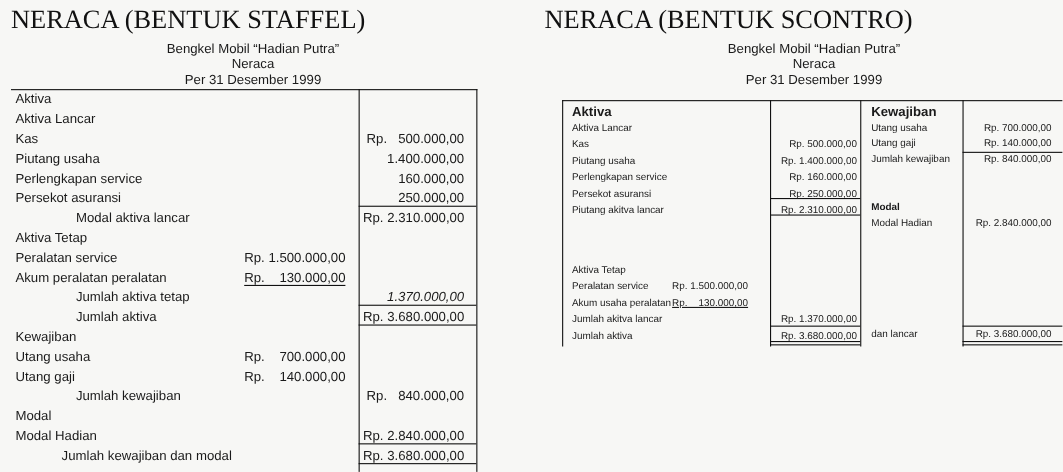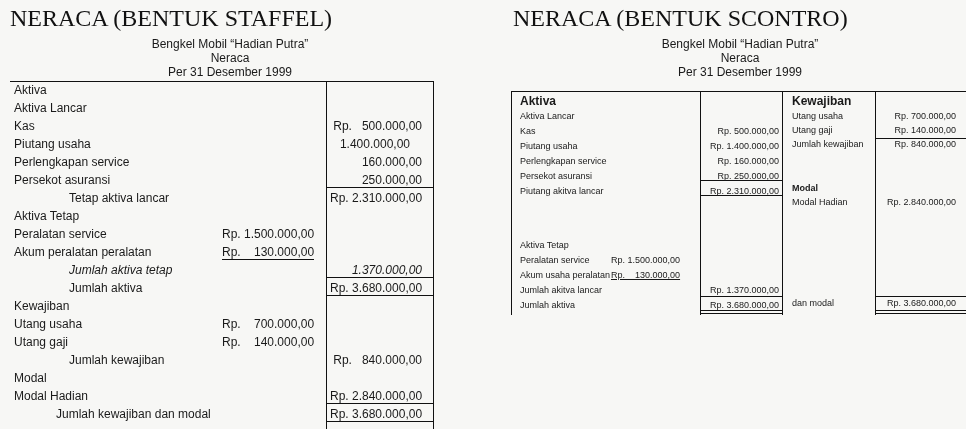--- a/index.html
+++ b/index.html
@@ -34,51 +34,51 @@
 <div class="line-h" style="left:326px;top:403px;width:107px;"></div>
 <div class="line-h" style="left:326px;top:421px;width:107px;"></div>
 <div class="line-h" style="left:222px;top:259px;width:92px;"></div>
 
 <div class="abs" style="left:0;top:81px;width:434px;" id="staffel-rows">
     <div class="abs s-txt" style="left:14px;top:0px;">Aktiva</div>
     <div class="abs s-txt" style="left:14px;top:18px;">Aktiva Lancar</div>
     <div class="abs s-txt" style="left:14px;top:36px;">Kas</div>
     <div class="abs s-txt r" style="left:330px;top:36px;width:92px;white-space:pre;">Rp.   500.000,00</div>
     <div class="abs s-txt" style="left:14px;top:54px;">Piutang usaha</div>
-    <div class="abs s-txt r" style="left:318px;top:54px;width:92px;white-space:pre;">1.400.000,00</div>
+    <div class="abs s-txt r" style="left:330px;top:54px;width:92px;white-space:pre;">1.400.000,00</div>
     <div class="abs s-txt" style="left:14px;top:72px;">Perlengkapan service</div>
     <div class="abs s-txt r" style="left:330px;top:72px;width:92px;white-space:pre;">160.000,00</div>
     <div class="abs s-txt" style="left:14px;top:90px;">Persekot asuransi</div>
     <div class="abs s-txt r" style="left:330px;top:90px;width:92px;white-space:pre;">250.000,00</div>
-    <div class="abs s-txt" style="left:69px;top:108px;">Tetap aktiva lancar</div>
+    <div class="abs s-txt" style="left:69px;top:108px;">Modal aktiva lancar</div>
     <div class="abs s-txt r" style="left:330px;top:108px;width:92px;white-space:pre;">Rp. 2.310.000,00</div>
     <div class="abs s-txt" style="left:14px;top:126px;">Aktiva Tetap</div>
     <div class="abs s-txt" style="left:14px;top:144px;">Peralatan service</div>
     <div class="abs s-txt" style="left:222px;top:144px;white-space:pre;">Rp. 1.500.000,00</div>
     <div class="abs s-txt" style="left:14px;top:162px;">Akum peralatan peralatan</div>
     <div class="abs s-txt" style="left:222px;top:162px;white-space:pre;">Rp.    130.000,00</div>
-    <div class="abs s-txt" style="left:69px;top:180px;font-style:italic;">Jumlah aktiva tetap</div>
+    <div class="abs s-txt" style="left:69px;top:180px;">Jumlah aktiva tetap</div>
     <div class="abs s-txt r" style="left:330px;top:180px;width:92px;white-space:pre;font-style:italic;">1.370.000,00</div>
     <div class="abs s-txt" style="left:69px;top:198px;">Jumlah aktiva</div>
     <div class="abs s-txt r" style="left:330px;top:198px;width:92px;white-space:pre;">Rp. 3.680.000,00</div>
     <div class="abs s-txt" style="left:14px;top:216px;">Kewajiban</div>
     <div class="abs s-txt" style="left:14px;top:234px;">Utang usaha</div>
     <div class="abs s-txt" style="left:222px;top:234px;white-space:pre;">Rp.    700.000,00</div>
     <div class="abs s-txt" style="left:14px;top:252px;">Utang gaji</div>
     <div class="abs s-txt" style="left:222px;top:252px;white-space:pre;">Rp.    140.000,00</div>
     <div class="abs s-txt" style="left:69px;top:270px;">Jumlah kewajiban</div>
     <div class="abs s-txt r" style="left:330px;top:270px;width:92px;white-space:pre;">Rp.   840.000,00</div>
     <div class="abs s-txt" style="left:14px;top:288px;">Modal</div>
     <div class="abs s-txt" style="left:14px;top:306px;">Modal Hadian</div>
     <div class="abs s-txt r" style="left:330px;top:306px;width:92px;white-space:pre;">Rp. 2.840.000,00</div>
     <div class="abs s-txt" style="left:56px;top:324px;">Jumlah kewajiban dan modal</div>
     <div class="abs s-txt r" style="left:330px;top:324px;width:92px;white-space:pre;">Rp. 3.680.000,00</div>
   </div>
 
-<div class="abs big-title" style="left:513px;top:5px;">NERACA (BENTUK SCONTRO)</div>
+<div class="abs big-title" style="left:495px;top:5px;">NERACA (BENTUK SCONTRO)</div>
 <div class="abs hdr" style="left:600px;top:37px;width:280px;">
   <div>Bengkel Mobil “Hadian Putra”</div>
   <div>Neraca</div>
   <div>Per 31 Desember 1999</div>
 </div>
 
 <div class="line-h" style="left:511px;top:91px;width:455px;"></div>
 <div class="line-v" style="left:511px;top:91px;height:224px;"></div>
 <div class="line-v" style="left:700px;top:91px;height:224px;"></div>
 <div class="line-v" style="left:782px;top:91px;height:224px;"></div>
@@ -122,14 +122,14 @@
     <div class="abs sc" style="left:792px;top:109px;">Utang usaha</div>
     <div class="abs sc r" style="left:876px;top:109px;width:80px;">Rp. 700.000,00</div>
     <div class="abs sc" style="left:792px;top:123px;">Utang gaji</div>
     <div class="abs sc r" style="left:876px;top:123px;width:80px;">Rp. 140.000,00</div>
     <div class="abs sc" style="left:792px;top:137px;">Jumlah kewajiban</div>
     <div class="abs sc r" style="left:876px;top:137px;width:80px;">Rp. 840.000,00</div>
   </div>
 <div class="abs" style="left:792px;top:183px;font-size:9px;font-weight:bold;">Modal</div>
 <div class="abs sc" style="left:792px;top:195px;">Modal Hadian</div>
 <div class="abs sc r" style="left:876px;top:195px;width:80px;">Rp. 2.840.000,00</div>
-<div class="abs sc" style="left:792px;top:296px;">dan modal</div>
+<div class="abs sc" style="left:792px;top:296px;">dan lancar</div>
 <div class="abs sc r" style="left:876px;top:296px;width:80px;">Rp. 3.680.000,00</div>
 
 </body></html>

